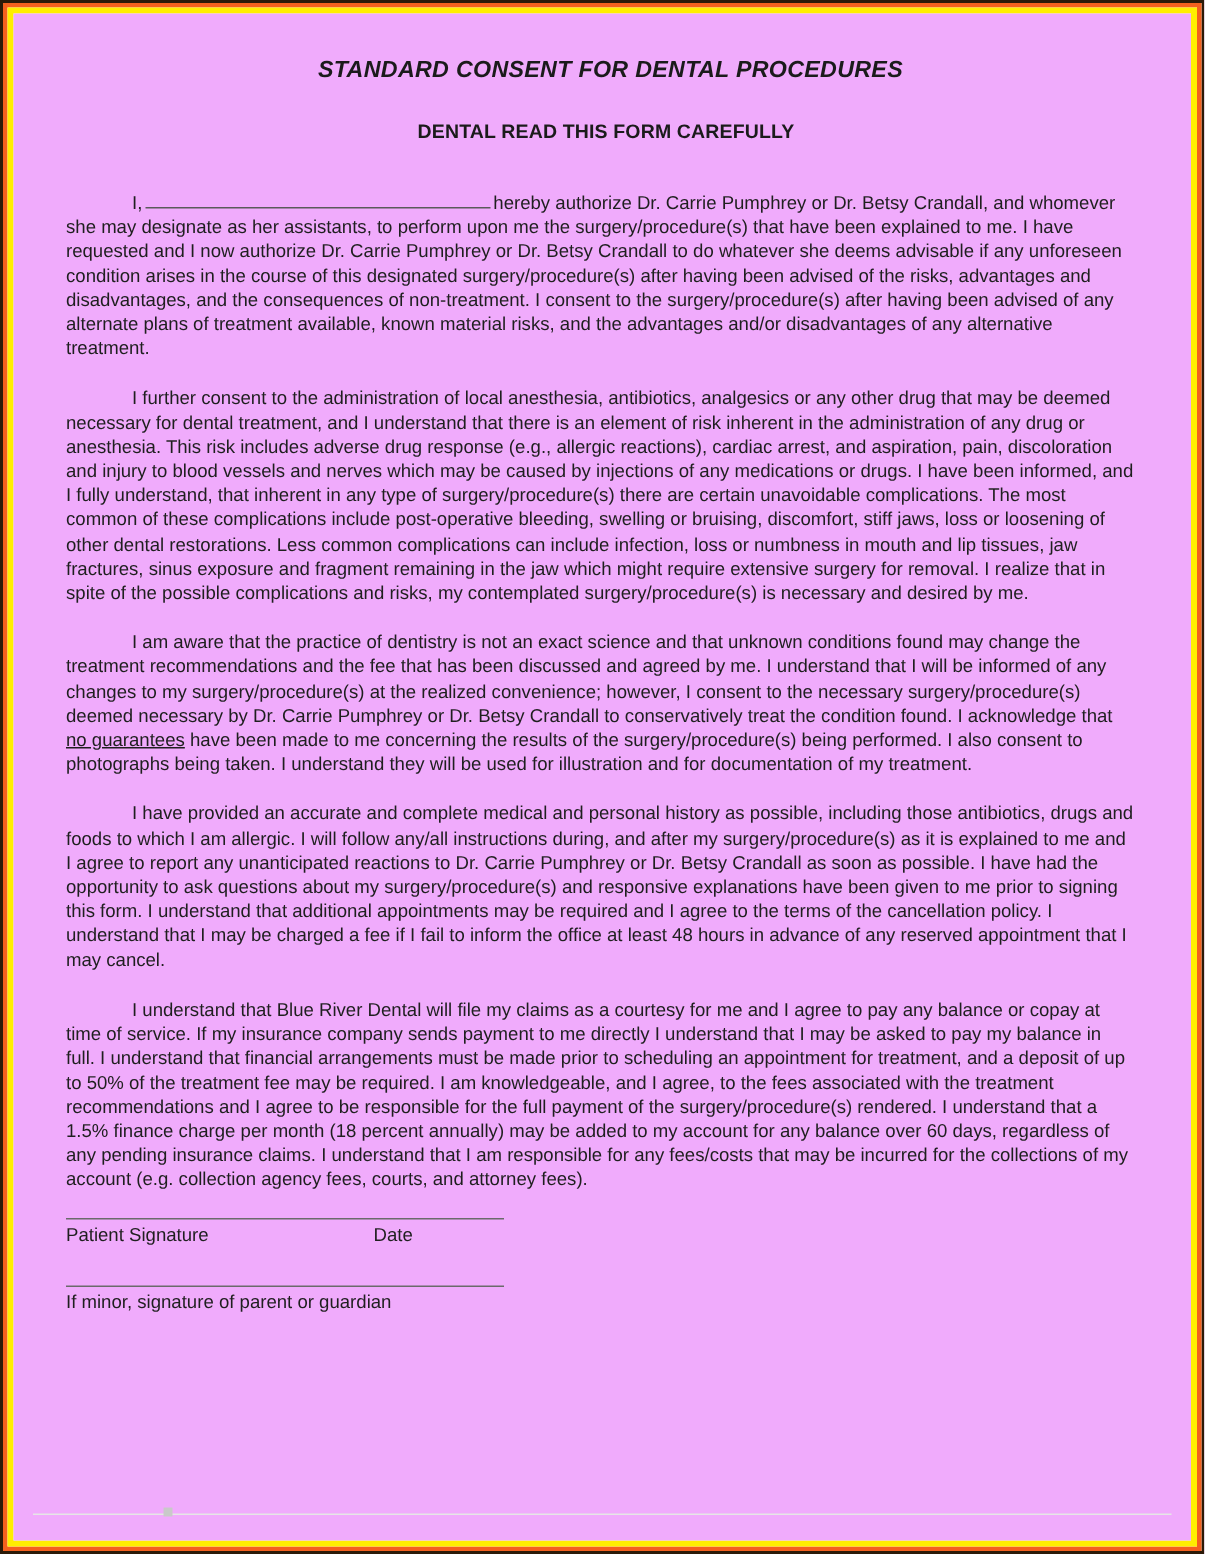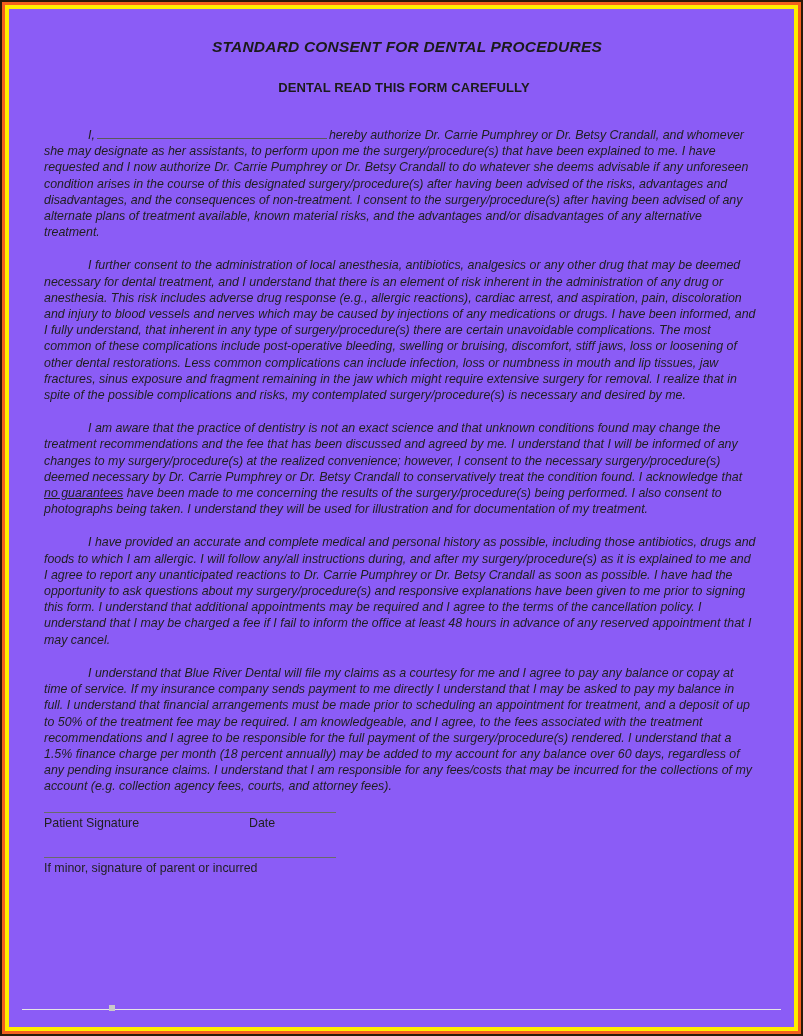--- a/index.html
+++ b/index.html
@@ -39,21 +39,21 @@
     border: 4px solid #ffee00;
     box-sizing: border-box;
     pointer-events: none;
   }
   .sheet {
     position: absolute;
     left: 9px;
     top: 9px;
     right: 9px;
     bottom: 9px;
-    background: #8b5cf6;
+    background: #f0abfc;
     overflow: hidden;
   }
   .doc {
     position: absolute;
     left: 35px;
     top: 29px;
     width: 712px;
   }
   .title {
     text-align: center;
@@ -76,21 +76,20 @@
   }
   .body {
     margin-top: 31px;
   }
   p.para {
     font-size: 12.4px;
     line-height: 16.2px;
     color: #1f1f1f;
     margin: 0 0 17px 0;
     text-align: left;
-    font-style: italic;
   }
   p.para .indent {
     display: inline-block;
     width: 44px;
   }
   .blank-rule {
     display: inline-block;
     width: 230px;
     border-bottom: 1px solid #5a5a5a;
     height: 12px;
@@ -193,21 +192,21 @@
 
         <div class="sig-line"></div>
         <div class="sig-labels">
           <span class="left">Patient Signature</span>
           <span class="right">Date</span>
         </div>
 
         <div class="sig-gap"></div>
 
         <div class="sig-line"></div>
-        <div class="sig-caption">If minor, signature of parent or incurred</div>
+        <div class="sig-caption">If minor, signature of parent or guardian</div>
 
       </div>
 
     </div>
 
     <div class="footer-rule"></div>
     <div class="footer-tick"></div>
   </div>
 
 </div>

